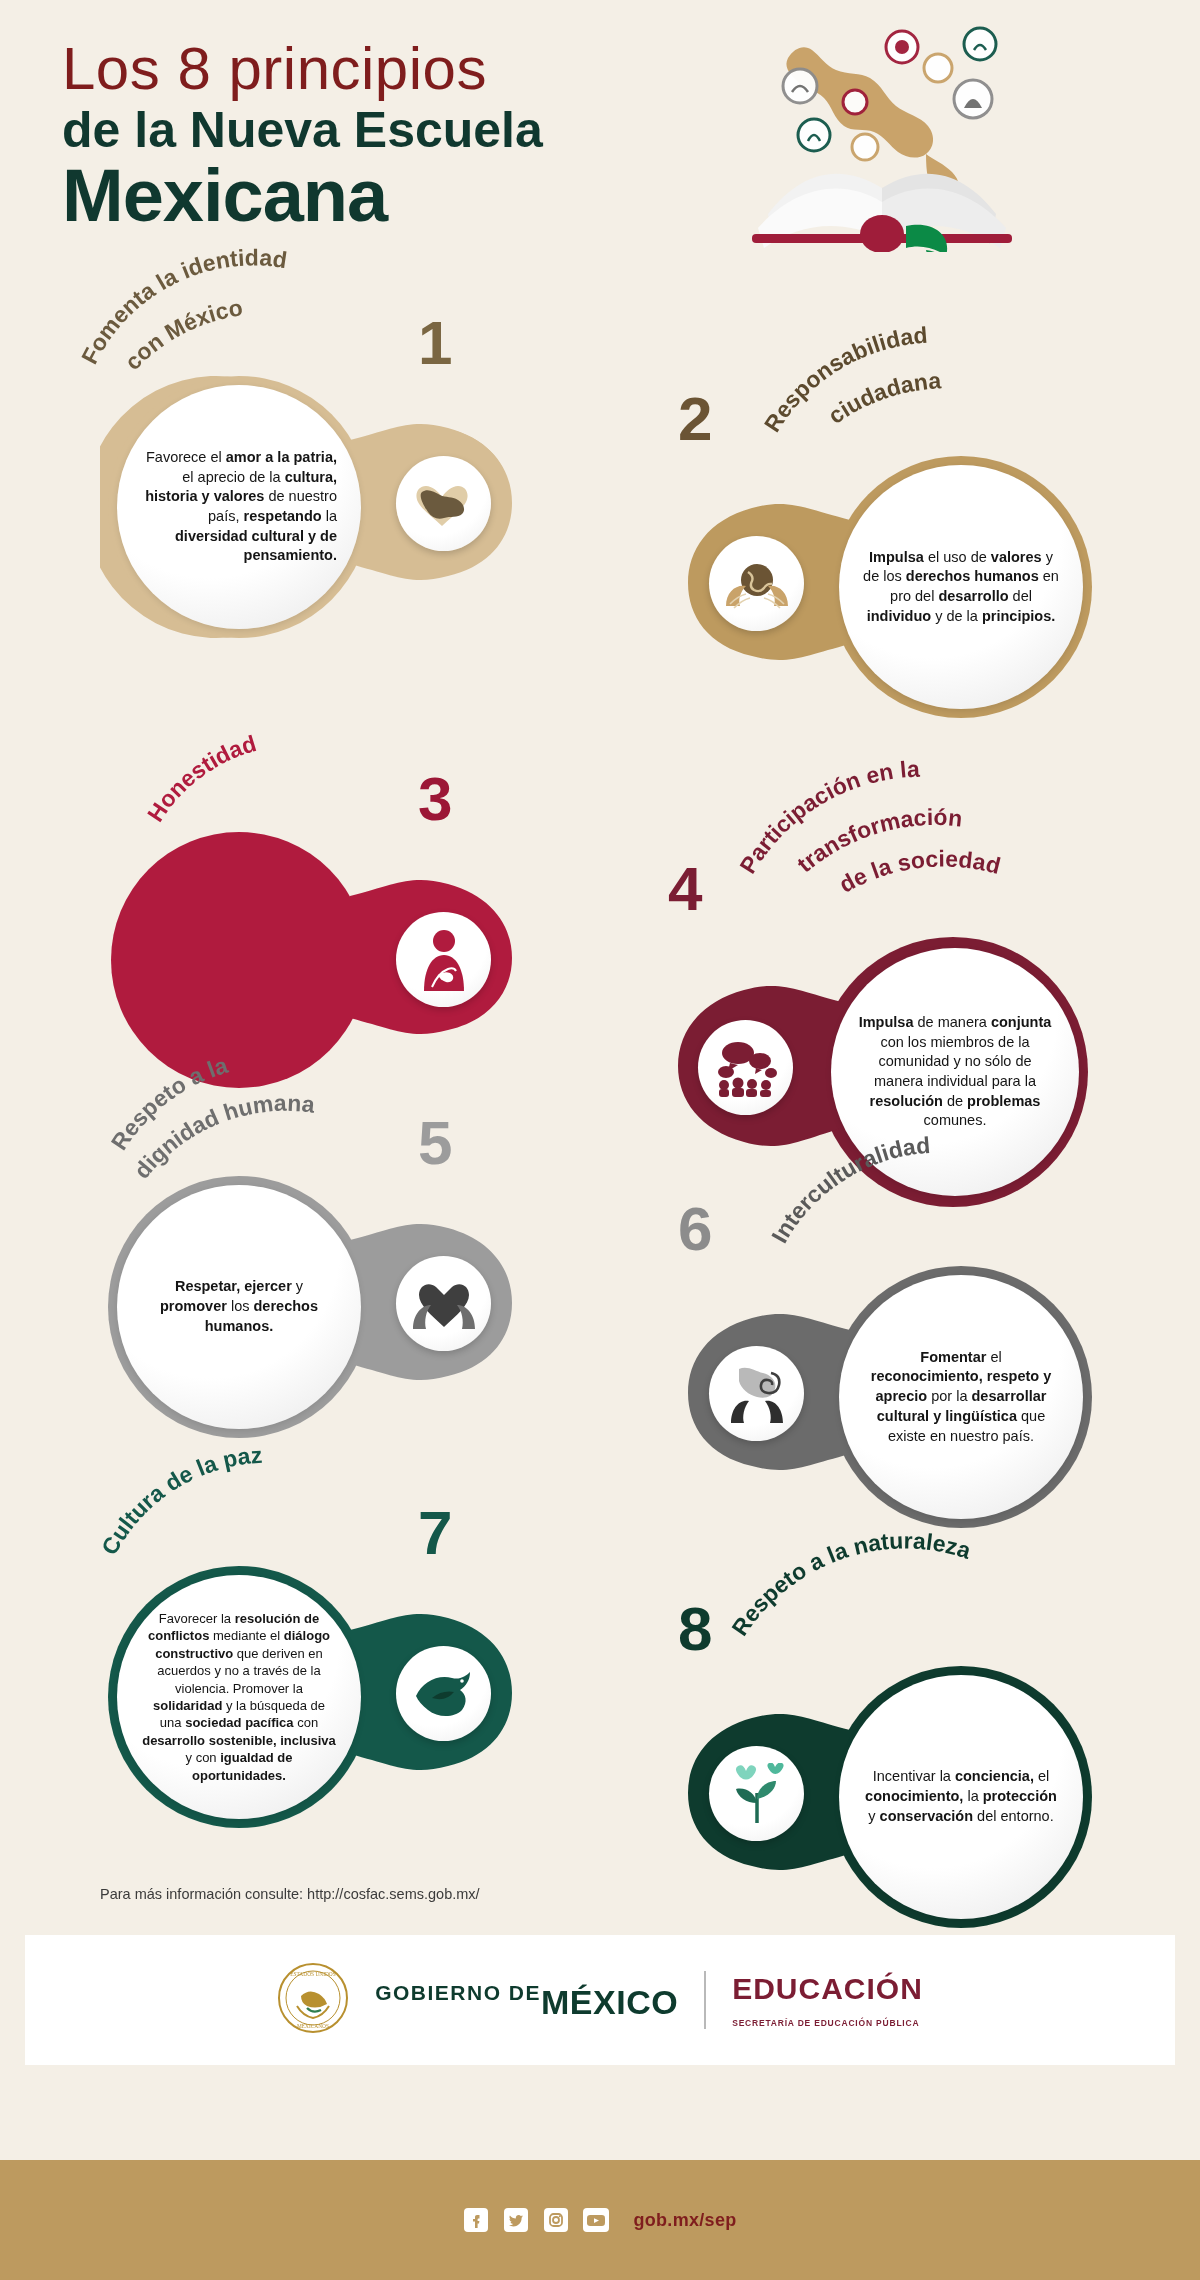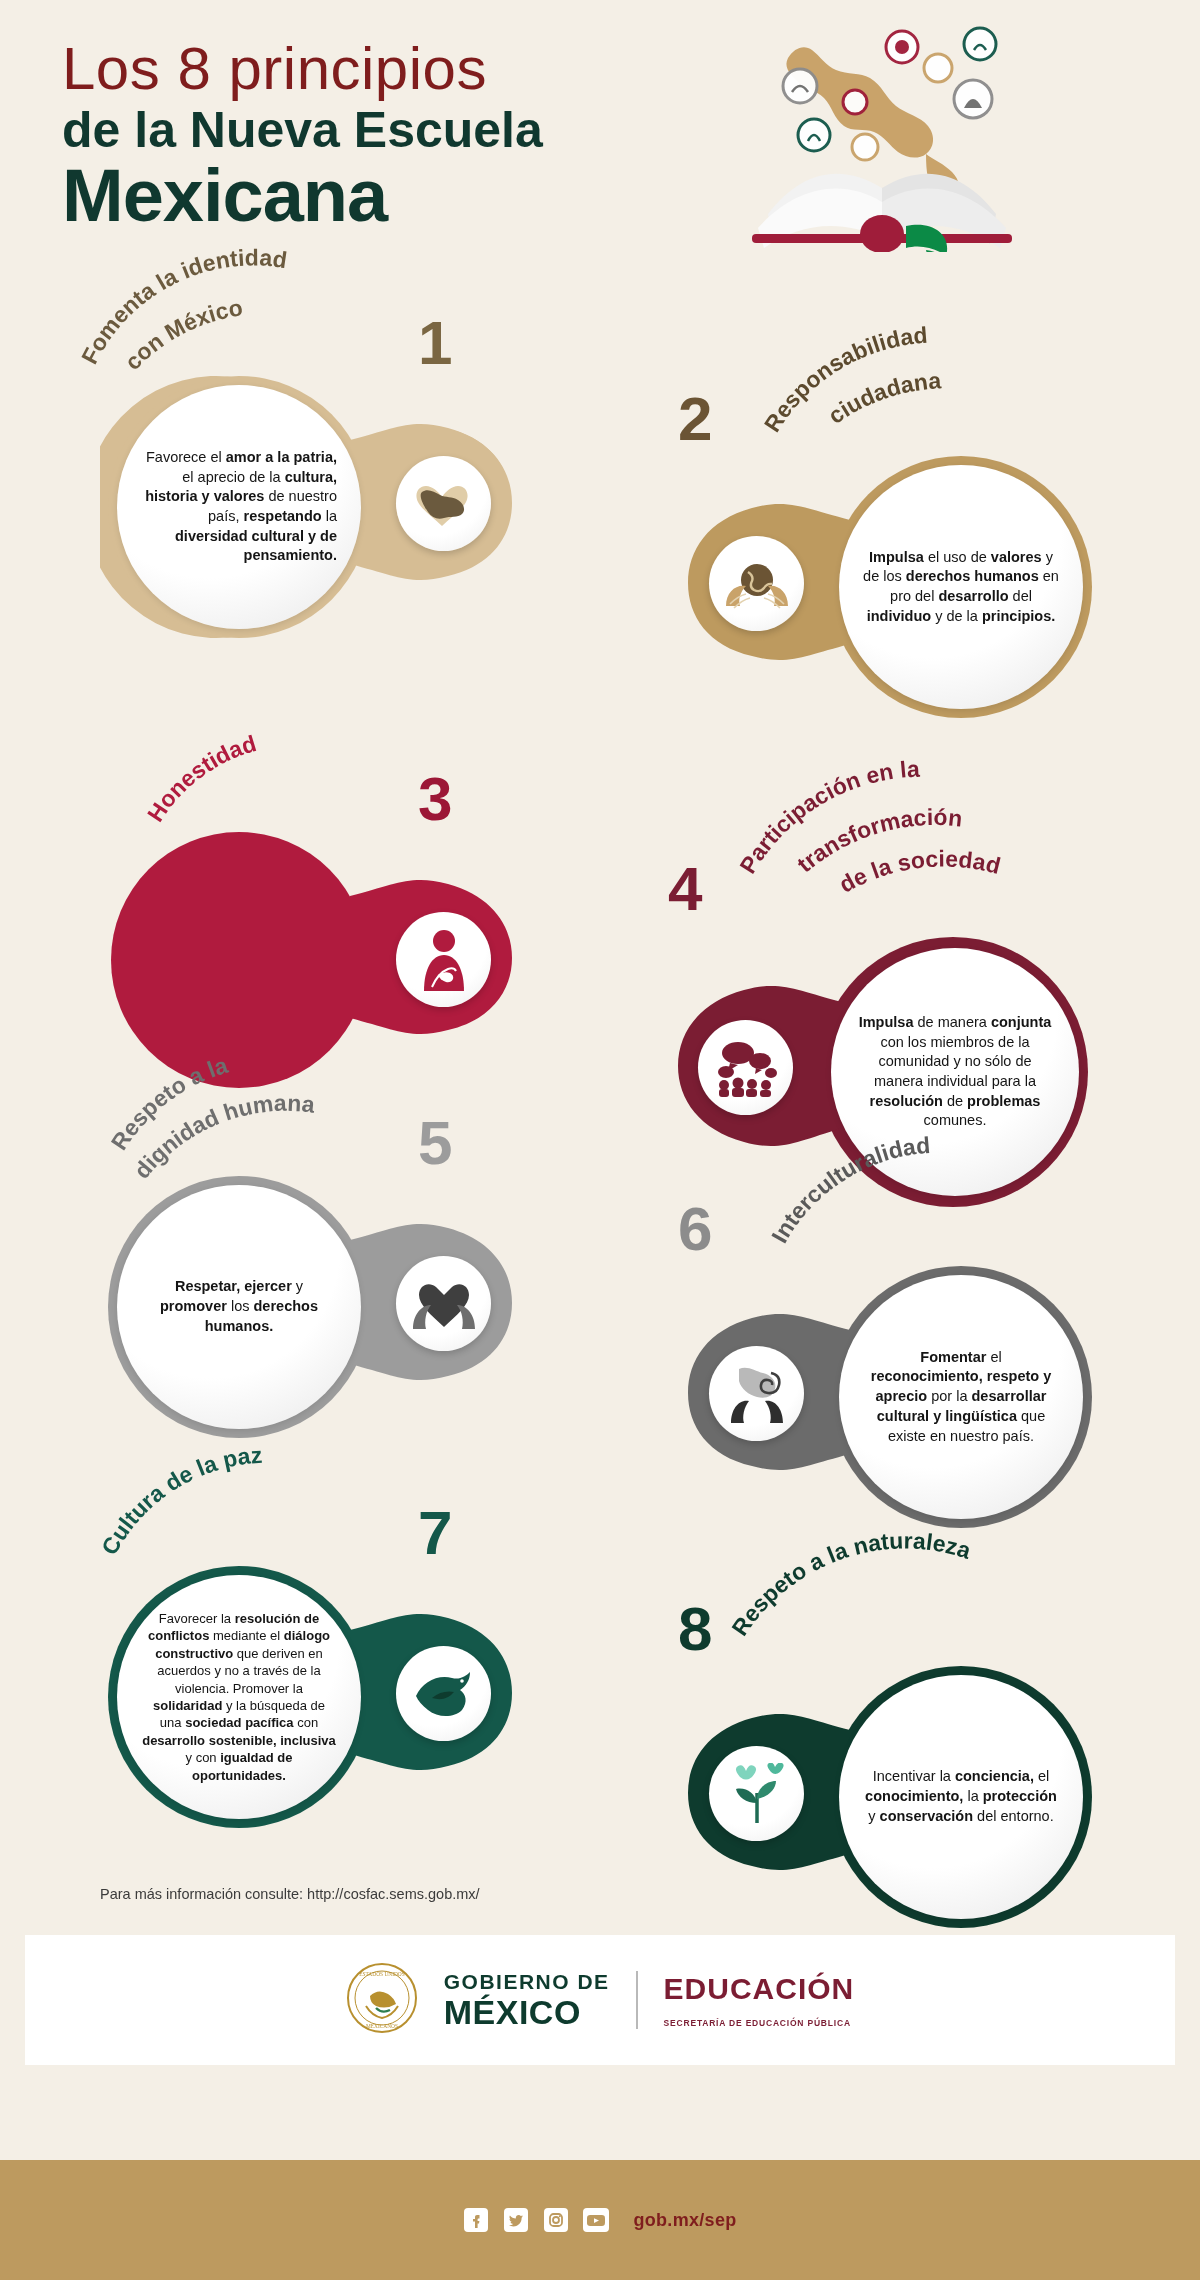--- a/index.html
+++ b/index.html
@@ -53,21 +53,21 @@
   
   .info-line {
     position: absolute; left: 100px; top: 1886px;
     font-size: 14.5px; color: #3b3b3b; font-weight: 400;
   }
   .gob-bar {
     position: absolute; left: 25px; top: 1935px; width: 1150px; height: 130px;
     background: #ffffff; display: flex; align-items: center; justify-content: center;
   }
   .gob-inner { display: flex; align-items: center; gap: 26px; }
-  .gob-text { display:flex; flex-direction: column; line-height: 1; }
+  .gob-text { display:flex; flex-direction: row; line-height: 1; }
   .gob-1 { font-size: 21px; font-weight: 700; color: #0e3b2e; letter-spacing: 1.5px; }
   .gob-2 { font-size: 34px; font-weight: 700; color: #0e3b2e; letter-spacing: .5px; margin-top: 3px; }
   .vdiv { width: 2px; height: 58px; background: #b9b9b9; }
   .edu { display:flex; flex-direction: column; }
   .edu-1 { font-size: 30px; font-weight: 700; color: #7b1d33; letter-spacing: 1px; }
   .edu-2 { font-size: 8.5px; font-weight: 700; color: #7b1d33; letter-spacing: .8px; margin-top: 12px; }
   .social-bar {
     position: absolute; left: 0; top: 2160px; width: 1200px; height: 120px;
     background: #bd9a5f; display: flex; align-items: center; justify-content: center; gap: 14px;
   }

